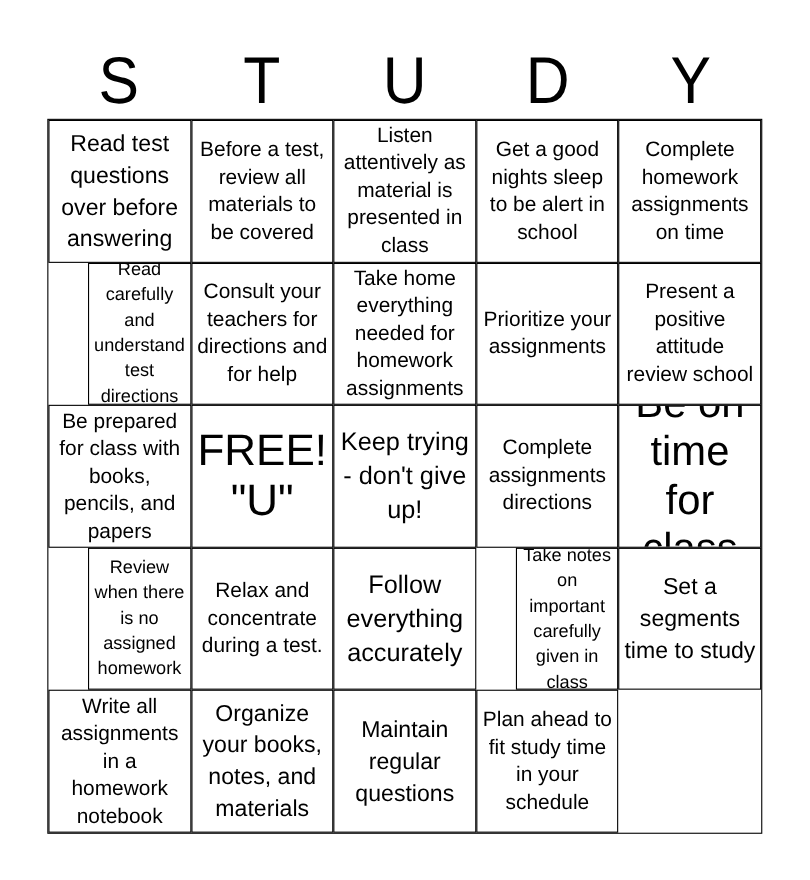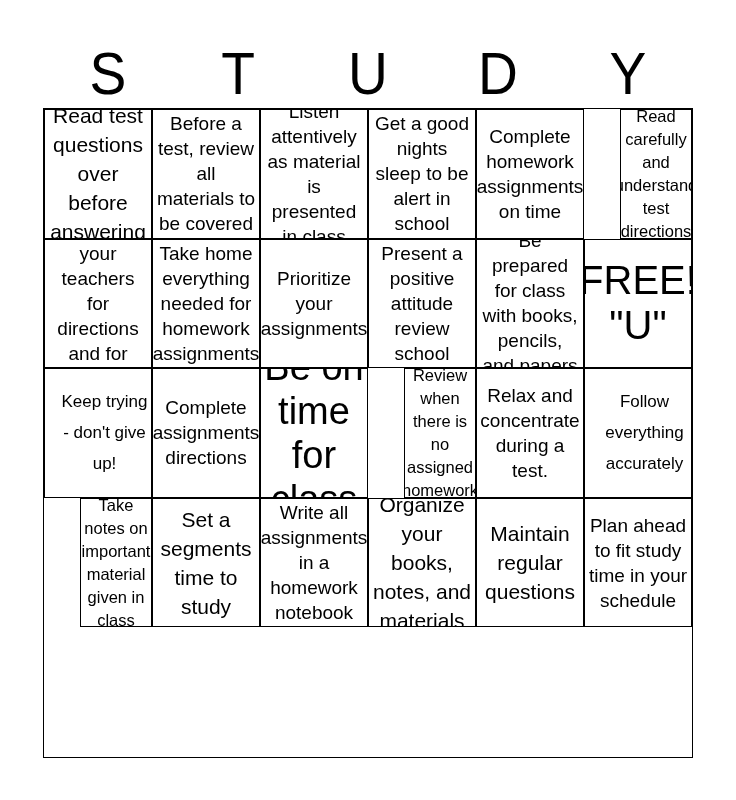--- a/index.html
+++ b/index.html
@@ -2,29 +2,29 @@
 <html><head>
   <meta charset="utf-8">
   <style>
     html, body { margin: 0; padding: 0; background: #ffffff; }
     body { width: 736px; height: 800px; position: relative; overflow: hidden;
            font-family: "Liberation Sans", sans-serif; color: #000; }
     .header { position: absolute; left: 43px; top: 40px; width: 650px; height: 68px; display: flex; }
     .header .letter { width: 130px; text-align: center; font-size: 60px; line-height: 68px;
                       transform: scaleX(0.92); }
     .grid { position: absolute; left: 43px; top: 108px; width: 650px; height: 650px;
-            display: grid; grid-template-columns: repeat(6, 1fr); grid-template-rows: repeat(5, 1fr);
+            display: grid; grid-template-columns: repeat(5, 1fr); grid-template-rows: repeat(5, 1fr);
             border: 1px solid #000; box-sizing: border-box; }
     .cell { border: 1px solid #000; box-sizing: border-box; display: flex; align-items: center;
             justify-content: center; text-align: center; padding: 2px 3px; overflow: hidden; }
     .cell span { display: block; }
     .s-sm { font-size: 16.5px; line-height: 23px; margin-left: 36px; }
     .s-md { font-size: 19px; line-height: 25px; }
     .s-lg { font-size: 21px; line-height: 29px; }
-    .s-xl { font-size: 17px; line-height: 31px; padding-left: 16px; }
+    .s-xl { font-size: 23px; line-height: 31px; }
     .s-xxl { font-size: 38px; line-height: 44px; }
     .s-free { font-size: 40px; line-height: 45px; }
   </style>
 </head>
 <body>
 
 <div class="header">
   <div class="letter">S</div>
   <div class="letter">T</div>
   <div class="letter">U</div>
@@ -81,21 +81,21 @@
     <div class="cell s-sm">
       <span>Review when there is no assigned homework</span>
     </div>
     <div class="cell s-md">
       <span>Relax and concentrate during a test.</span>
     </div>
     <div class="cell s-xl">
       <span>Follow everything accurately</span>
     </div>
     <div class="cell s-sm">
-      <span>Take notes on important material given in class</span>
+      <span>Take notes on important carefully given in class</span>
     </div>
     <div class="cell s-lg">
       <span>Set a segments time to study</span>
     </div>
     <div class="cell s-md">
       <span>Write all assignments in a homework notebook</span>
     </div>
     <div class="cell s-lg">
       <span>Organize your books, notes, and materials</span>
     </div>

